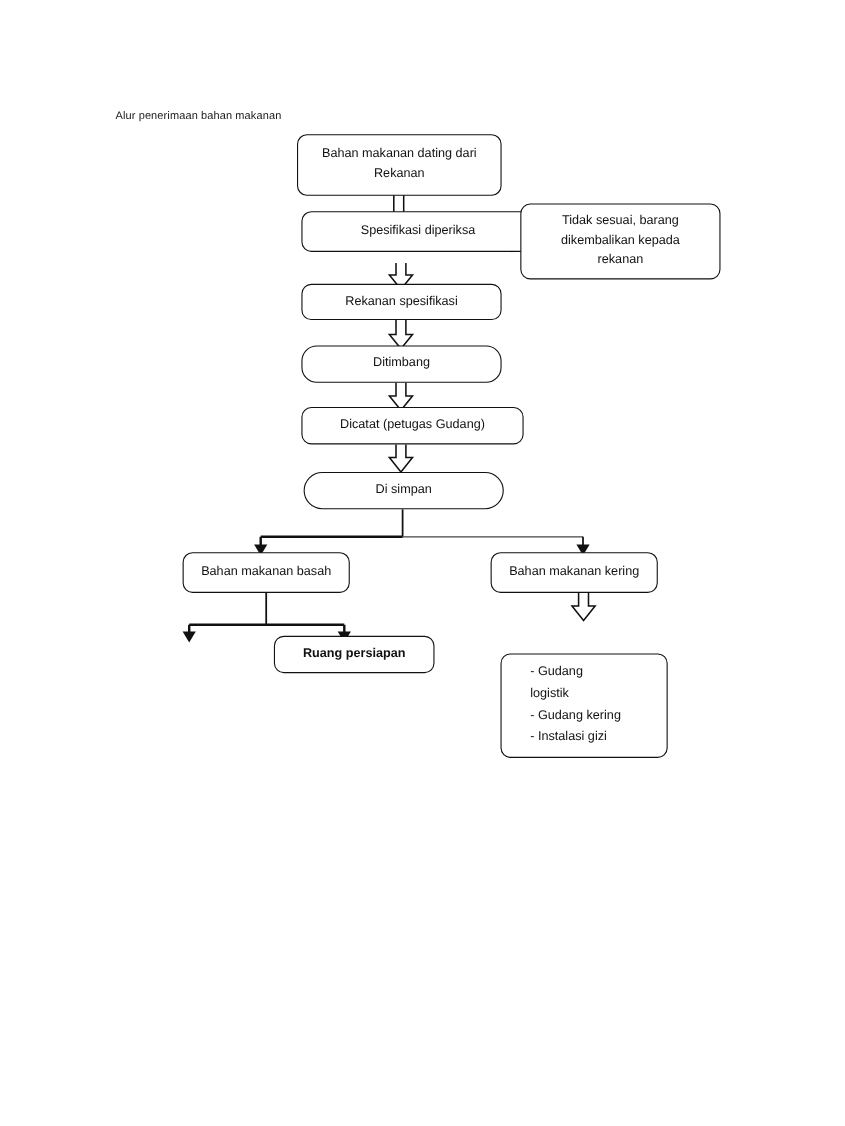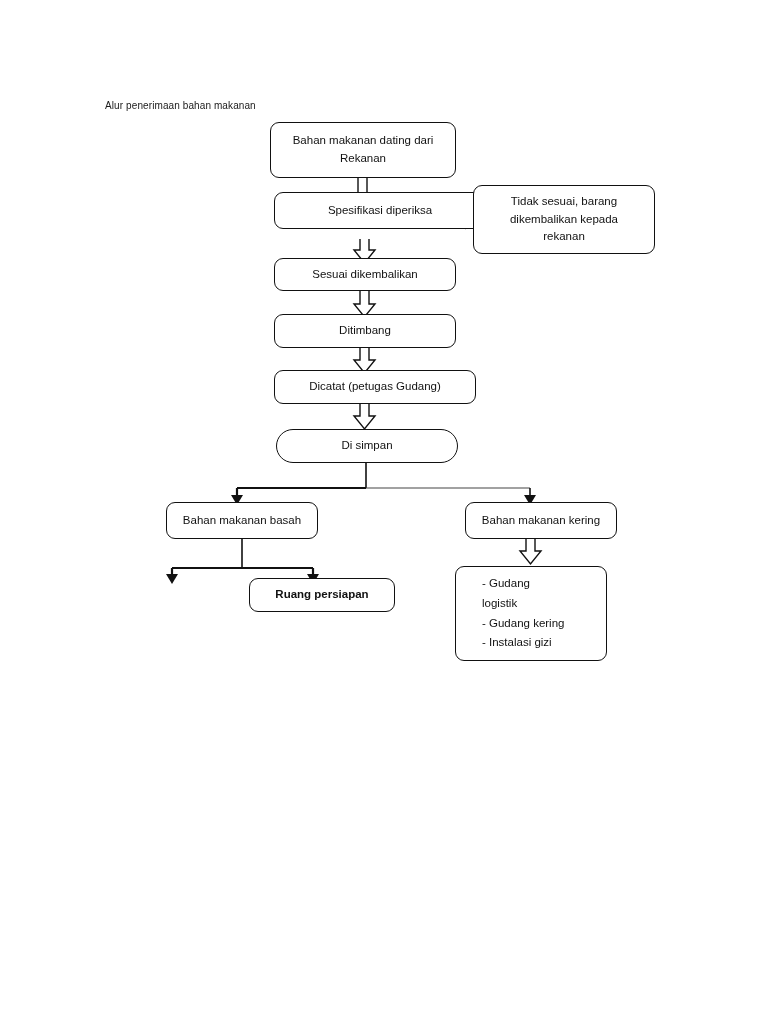--- a/index.html
+++ b/index.html
@@ -53,20 +53,21 @@
     display: block;
     width: 100%;
     white-space: pre-line;
   }
 
   .list-node {
     align-items: center;
     justify-content: flex-start;
     padding-left: 26px;
     text-align: left;
+    margin-top: 28px;
   }
   .list-node .node-text {
     text-align: left;
     line-height: 1.72;
   }
 
   svg.connectors {
     position: absolute;
     left: 0;
     top: 0;
@@ -144,40 +145,40 @@
     <span class="node-text">Spesifikasi diperiksa</span>
   </div>
 
   <div class="node" style="left:473px; top:185px; width:182px; height:69px;">
     <span class="node-text">Tidak sesuai, barang
 dikembalikan kepada
 rekanan</span>
   </div>
 
   <div class="node" style="left:274px; top:258px; width:182px; height:33px;">
-    <span class="node-text">Sesuai dikembalikan</span>
+    <span class="node-text">Rekanan spesifikasi</span>
   </div>
 
-  <div class="node" style="left:274px; top:314px; width:182px; height:34px;">
+  <div class="node" style="left:274px; top:314px; width:182px; height:34px;border-radius:14px;">
     <span class="node-text">Ditimbang</span>
   </div>
 
   <div class="node" style="left:274px; top:370px; width:202px; height:34px;">
     <span class="node-text">Dicatat (petugas Gudang)</span>
   </div>
 
   <div class="node" style="left:276px; top:429px; width:182px; height:34px;border-radius:17px;">
     <span class="node-text">Di simpan</span>
   </div>
 
   <div class="node" style="left:166px; top:502px; width:152px; height:37px;">
     <span class="node-text">Bahan makanan basah</span>
   </div>
 
-  <div class="node" style="left:465px; top:502px; width:152px; height:37px;">
+  <div class="node" style="left:446px; top:502px; width:152px; height:37px;">
     <span class="node-text">Bahan makanan kering</span>
   </div>
 
 
   <div class="node" style="left:249px; top:578px; width:146px; height:34px;font-weight:bold;">
     <span class="node-text">Ruang persiapan</span>
   </div>
 
   <div class="node list-node" style="left:455px; top:566px; width:152px; height:95px;">
     <span class="node-text">-  Gudang

